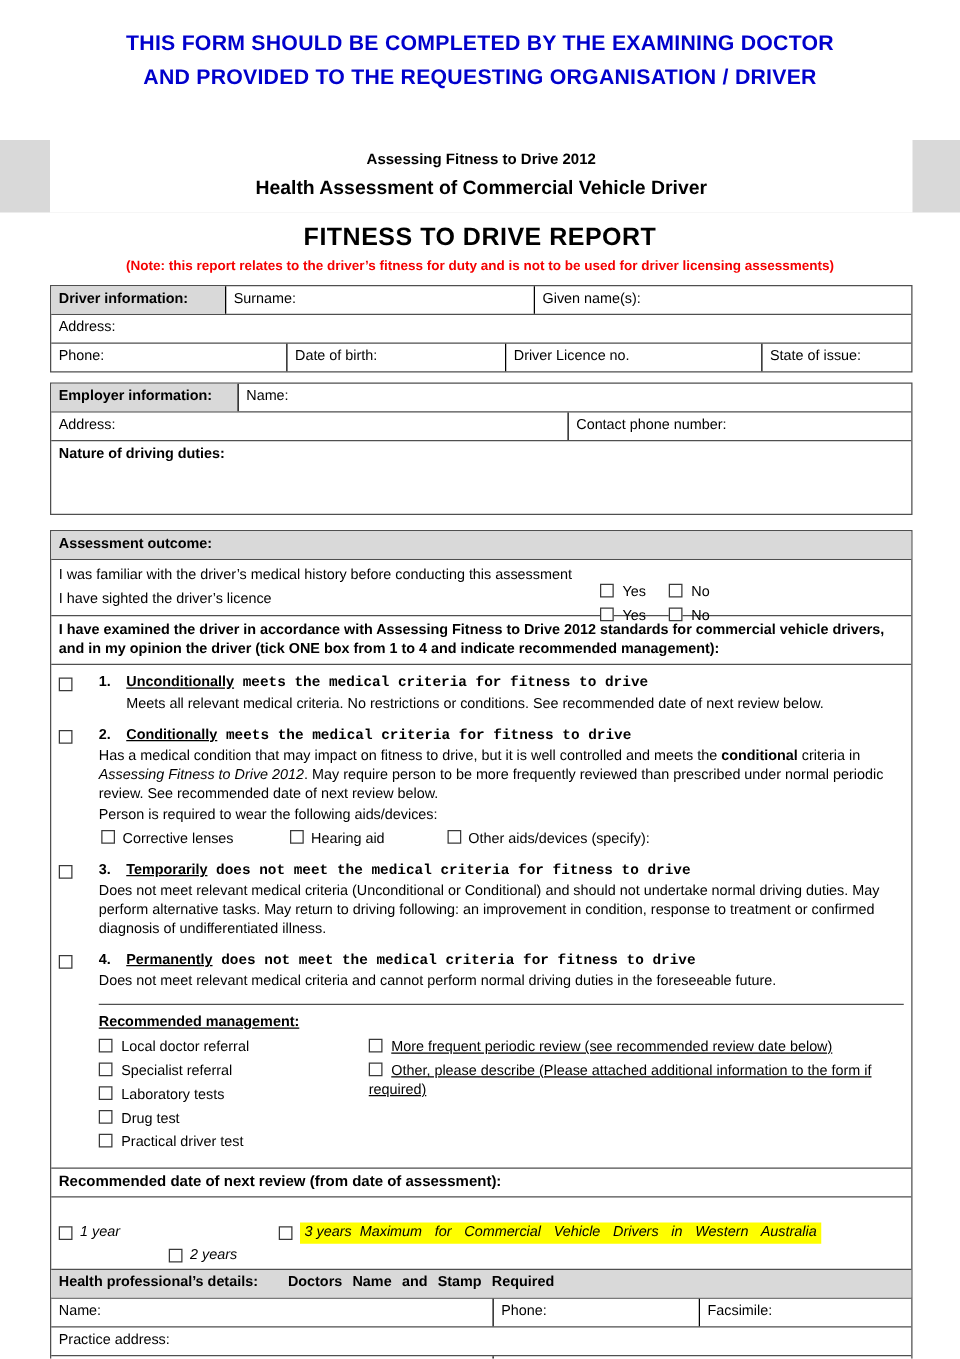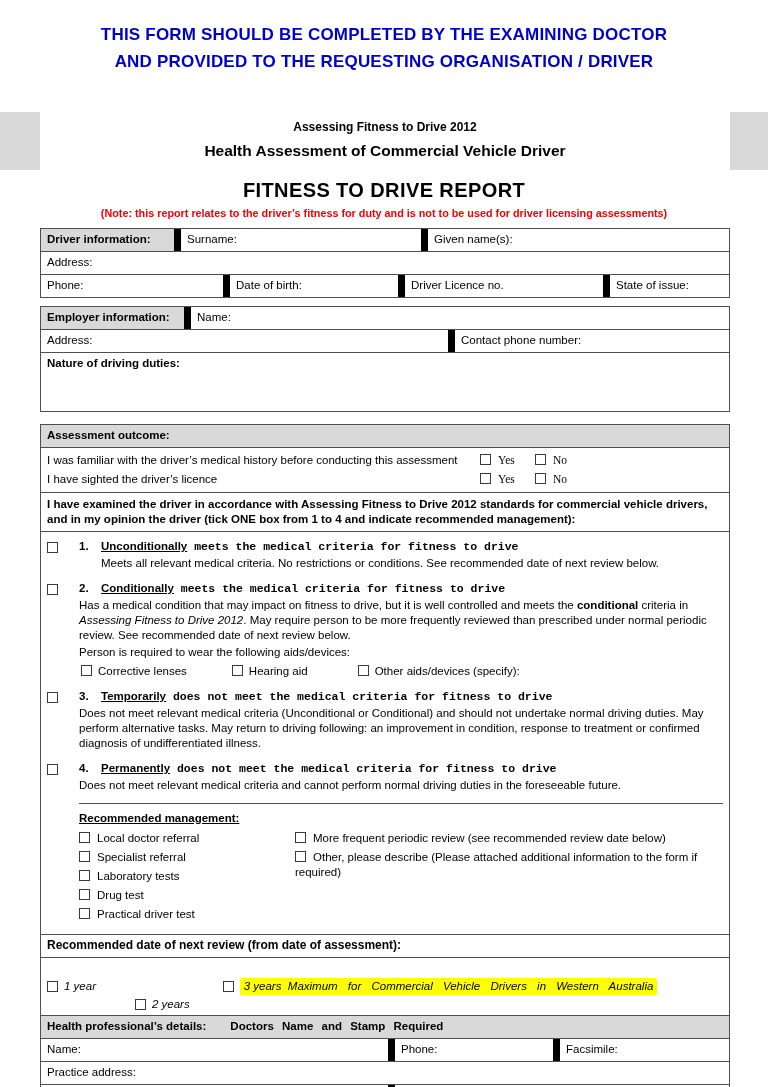--- a/index.html
+++ b/index.html
@@ -15,35 +15,35 @@
   .subtitle { font-size:15.5px; font-weight:bold; margin-top:8px; }
 
   .main-title { text-align:center; font-size:20px; font-weight:bold; margin-top:9px; letter-spacing:0.4px; }
   .note { text-align:center; color:#f50000; font-size:10.8px; font-weight:bold; margin-top:5px; }
 
   .form { margin:9px 38px 0 40px; font-size:11.5px; line-height:15px; }
   .tbl { border:1px solid #4f4f4f; }
   .gap8 { height:8px; } .gap12 { height:12px; }
   .row { display:flex; }
   .row:not(:last-child) { border-bottom:1px solid #4f4f4f; }
-  .cell { padding:3px 6px; border-right:7px solid #000000; min-height:22px; }
+  .cell { padding:3px 6px; border-right:1px solid #000000; min-height:22px; }
   .cell:last-child { border-right:none; }
   .shaded { background:#d9d9d9; font-weight:bold; }
   .grow { flex:1; }
   .w140 { flex:0 0 140px; } .w247 { flex:0 0 247px; }
   .w189 { flex:0 0 189px; } .w175 { flex:0 0 175px; } .w205 { flex:0 0 205px; }
   .w150 { flex:0 0 150px; } .w414 { flex:0 0 414px; }
   .w354 { flex:0 0 354px; } .w165 { flex:0 0 165px; }
   .tall { height:58px; }
   .bold { font-weight:bold; }
 
   .cb { display:inline-block; width:11px; height:11px; border:1px solid #3a3a3a; background:#fff; vertical-align:-1px; flex:none; }
 
   .q-line { position:relative; padding:2px 0; height:19px; }
-  .yn { position:absolute; top:2px; white-space:nowrap;font-family:Liberation Serif, serif; }
+  .yn { position:absolute; top:16px; white-space:nowrap; }
   .yn-yes { left:433px; } .yn-no { left:488px; }
   .yn .cb { margin-right:7px; }
 
   .intro-cell { font-weight:bold; padding:4px 6px; }
 
   .options-cell { padding:7px 6px 0 6px; }
   .option { position:relative; padding-left:32px; margin-bottom:10px; }
   .opt-cb { position:absolute; left:0; top:3px; }
   .opt-num { display:inline-block; width:22px; font-weight:bold; }
   .opt-kw { font-weight:bold; text-decoration:underline; }
@@ -54,21 +54,21 @@
   .aids-intro { margin-top:2px; }
   .aids-row { margin-top:4px; display:flex; align-items:center; }
   .aid { white-space:nowrap; }
   .aid .cb { margin-right:6px; }
   .aid-2 { margin-left:45px; } .aid-3 { margin-left:50px; }
 
   .mgmt { margin-left:32px; border-top:1px solid #4f4f4f; padding:7px 0 8px 0; }
   .mgmt-heading { font-weight:bold; text-decoration:underline; margin-bottom:5px; }
   .mgmt-cols { display:flex; }
   .mgmt-left { flex:0 0 216px; }
-  .mgmt-right { flex:1; padding-right:6px; }
+  .mgmt-right { flex:1; padding-right:6px;text-decoration:underline; }
   .mgmt-item { margin-bottom:4px; }
   .mgmt-item .cb { margin-right:7px; }
 
   .review-heading { font-weight:bold; font-size:12px; padding:3px 6px; }
   .review-opts { padding:3px 6px; display:flex; align-items:center;font-style:italic; }
   .rv { white-space:nowrap; display:flex; align-items:center; }
   .rv .cb { margin-right:6px; }
   .rv-2 { margin-left:39px;margin-top:36px; } .rv-3 { margin-left:33px; }
   .hl { background:#ffff00; padding:1px 4px; white-space:nowrap; }
   .hl .spread { word-spacing:7px; }

